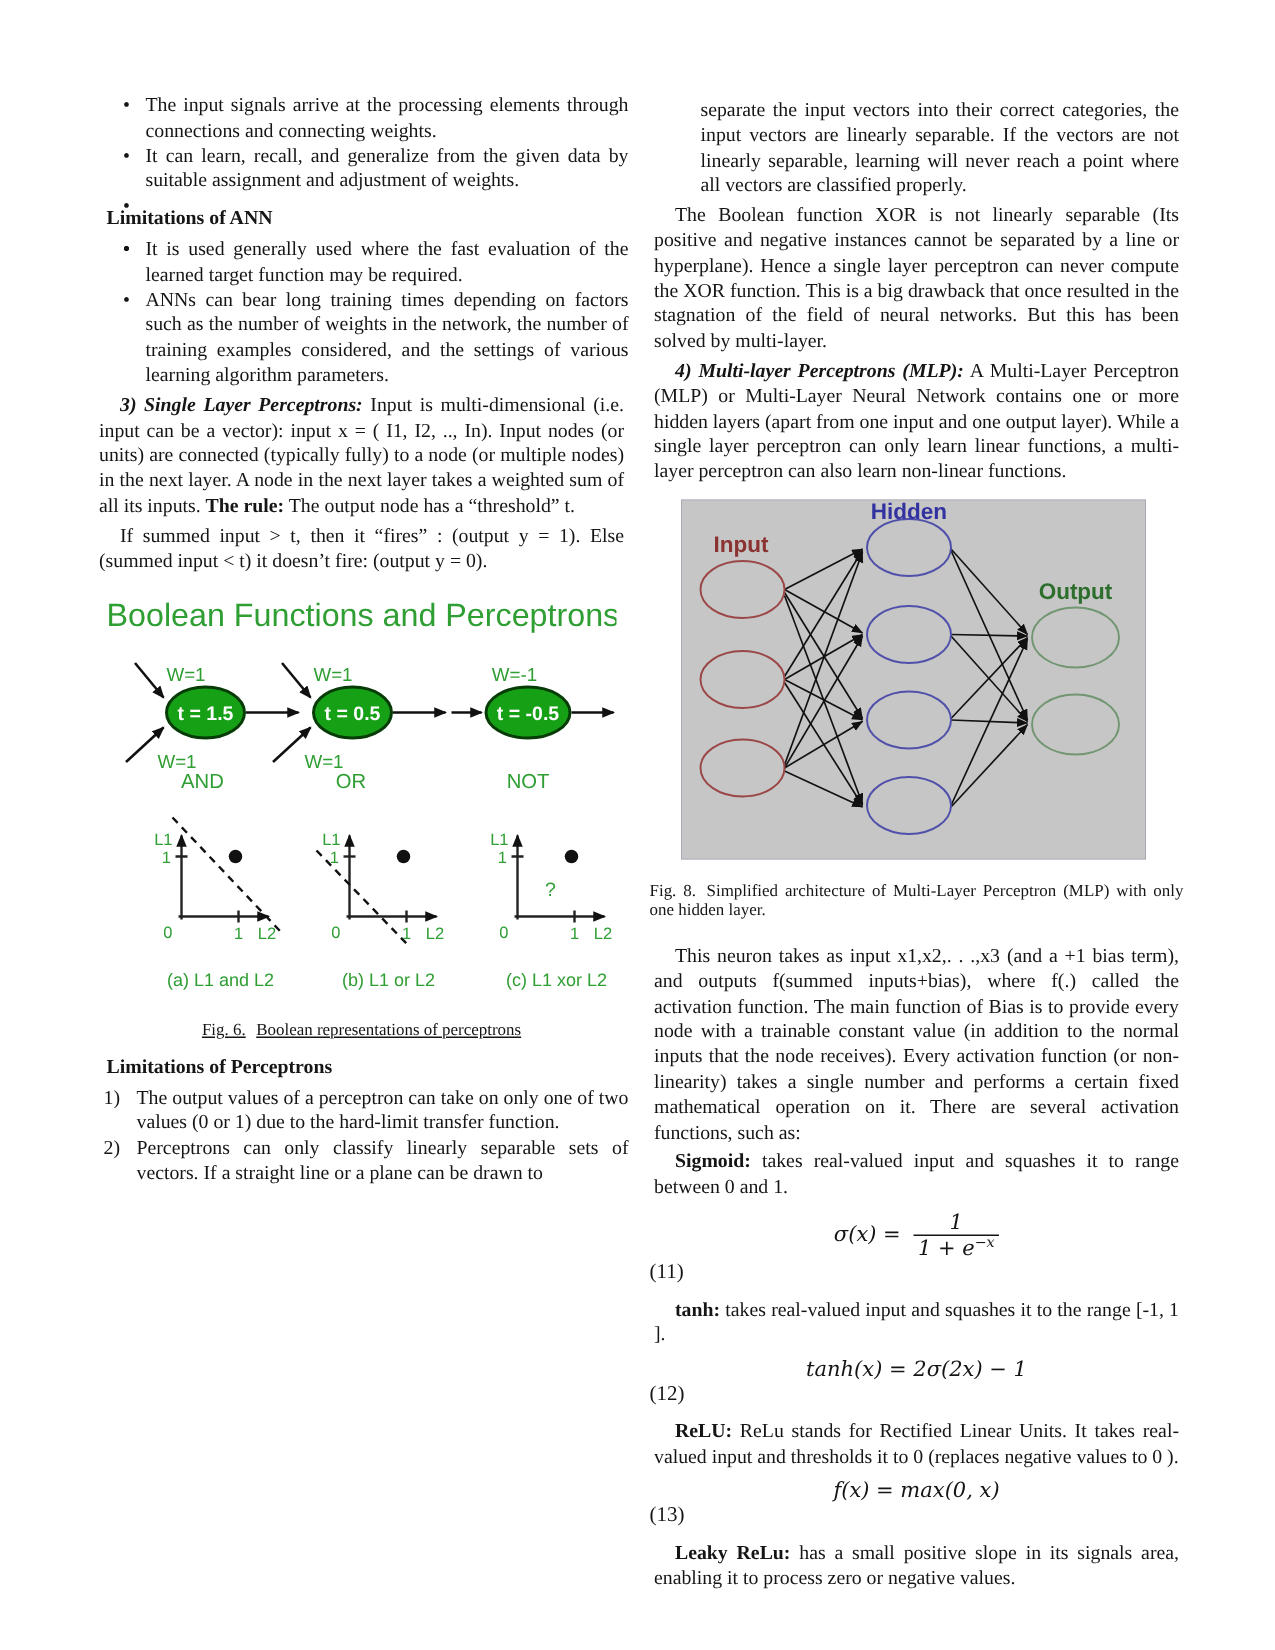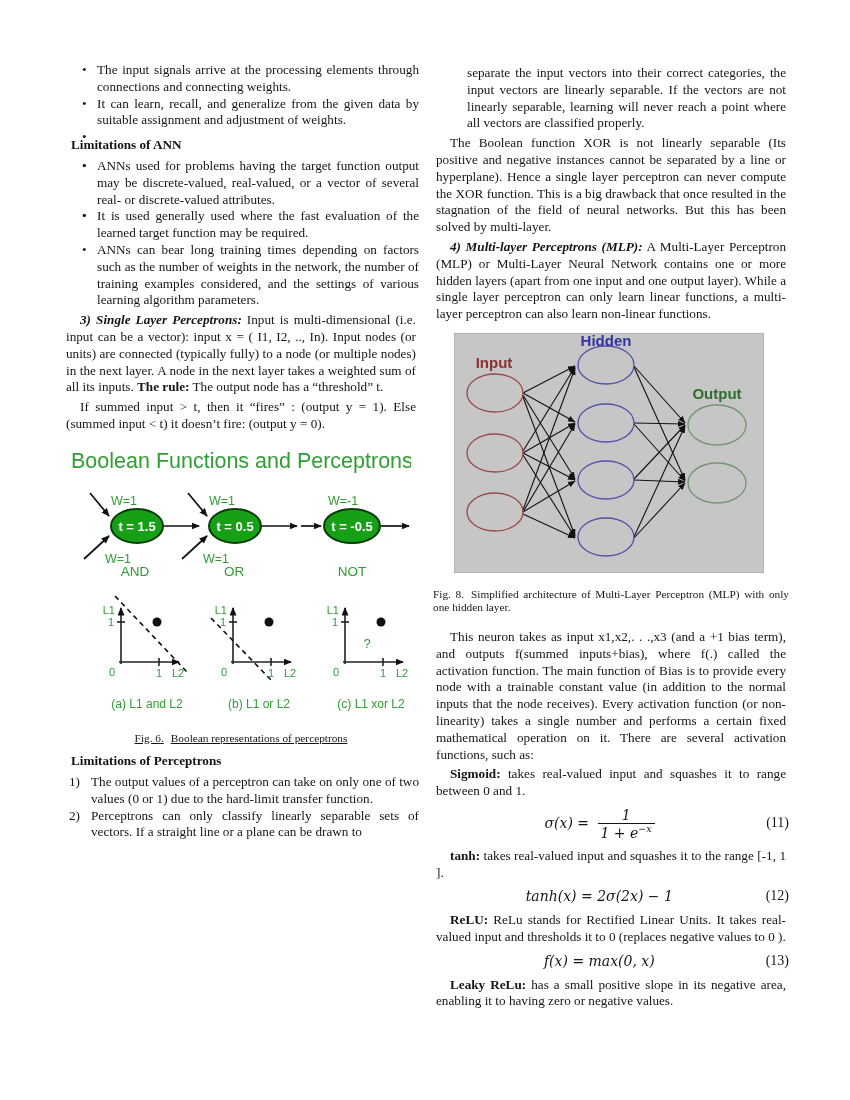--- a/index.html
+++ b/index.html
@@ -27,22 +27,22 @@
   .cont{margin-left:34px;}
 
   figure{margin:0; padding:0;}
   #fig6{margin:14px 0 8px 8px;}
   #fig7{margin:10px 0 6px 0;}
   .figcap{font-size:11.3px; line-height:13.6px; color:#151515; text-indent:0;}
   .figcap .caplabel{margin-right:7px;}
   #fig6-caption{text-align:center; margin-top:8px;text-decoration:underline;}
   #fig7-caption{text-align:justify; margin-top:10px;}
 
-  .eq{display:flex; align-items:center; margin:7px 0 7px 0;
-      font-family:"DejaVu Serif", serif; font-size:14px;}
+  .eq{display:flex; margin:7px 0 7px 0;
+      font-family:"DejaVu Serif", serif; font-size:14px;flex-direction:column;}
   .eqbody{flex:1; text-align:center; font-style:italic;}
   .eqtag{font-style:normal; font-family:"Liberation Serif",serif; font-size:14px;}
   .frac{display:inline-block; vertical-align:middle; text-align:center; line-height:1.15; margin-left:4px;}
   .frac .fnum{display:block; padding:0 3px;}
   .frac .fden{display:block; border-top:1.2px solid #151515; padding:0 3px;}
   .frac sup{font-size:9.5px;}
 
   svg text{font-family:"Liberation Sans", sans-serif;}
   .g-label{fill:#2f9e33;}
 </style>
@@ -56,21 +56,21 @@
     <ul class="blist">
       <li><span class="bullet">•</span><span>The input signals arrive at the processing elements through connections and connecting weights.</span></li>
       <li><span class="bullet">•</span><span>It can learn, recall, and generalize from the given data by suitable assignment and adjustment of weights.</span></li>
       <li><span class="bullet">•</span></li>
     </ul>
 
     <p class="subhead">Limitations of ANN</p>
 
     <ul class="blist">
       <li><span class="bullet">•</span></li>
-      <li><span class="bullet">•</span><span>ANNs used for problems having the target function output may be discrete-valued, real-valued, or a vector of several real- or discrete-valued attributes.</span></li>
+      <li><span class="bullet">•</span></li>
       <li><span class="bullet">•</span></li>
       <li><span class="bullet">•</span><span>It is used generally used where the fast evaluation of the learned target function may be required.</span></li>
       <li><span class="bullet">•</span><span>ANNs can bear long training times depending on factors such as the number of weights in the network, the number of training examples considered, and the settings of various learning algorithm parameters.</span></li>
     </ul>
 
     <p class="para"><span class="ilead">3) Single Layer Perceptrons:</span><span> Input is multi-dimensional (i.e. input can be a vector): input x = ( I1, I2, .., In). Input nodes (or units) are connected (typically fully) to a node (or multiple nodes) in the next layer. A node in the next layer takes a weighted sum of all its inputs. </span><span class="lead">The rule:</span><span> The output node has a “threshold” t.</span></p>
 
     <p class="para">If summed input &gt; t, then it “fires” : (output y = 1). Else (summed input &lt; t) it doesn’t fire: (output y = 0).</p>
 
     <figure id="fig6">
@@ -253,16 +253,16 @@
       <span class="eqtag">(12)</span>
     </div>
 
     <p class="para"><span class="lead">ReLU:</span><span> ReLu stands for Rectified Linear Units. It takes real-valued input and thresholds it to 0 (replaces negative values to 0 ).</span></p>
 
     <div class="eq">
       <span class="eqbody">f(x) = max(0, x)</span>
       <span class="eqtag">(13)</span>
     </div>
 
-    <p class="para"><span class="lead">Leaky ReLu:</span><span> has a small positive slope in its negative area, enabling it to having zero or negative values.</span></p>
+    <p class="para"><span class="lead">Leaky ReLu:</span><span> has a small positive slope in its signals area, enabling it to process zero or negative values.</span></p>
 
   </div>
 </div>
 
 </body></html>

